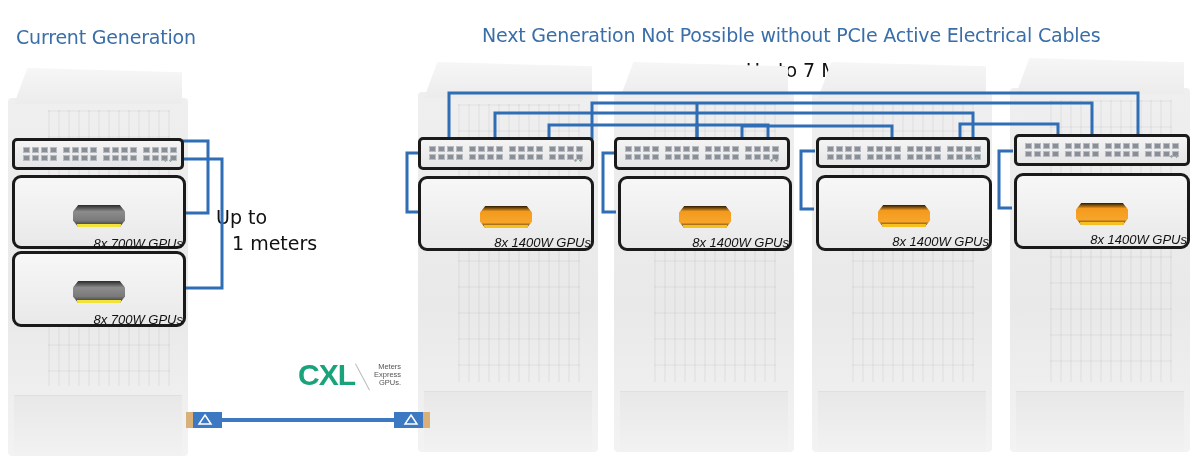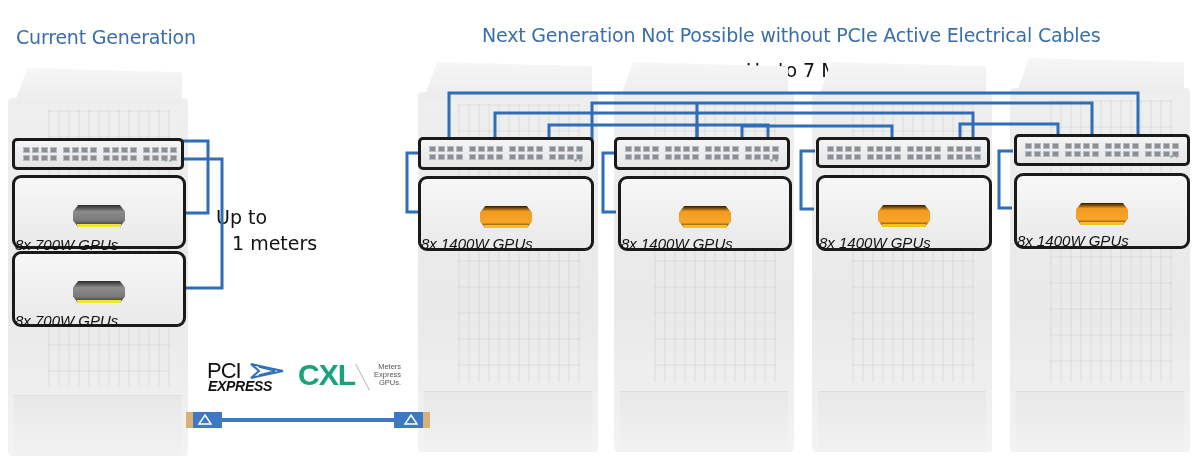--- a/index.html
+++ b/index.html
@@ -50,22 +50,22 @@
   }
   .gpu-chip {
     position: absolute; width: 52px; height: 22px; left: 50%; transform: translateX(-50%);
     clip-path: polygon(10% 0, 90% 0, 100% 30%, 100% 70%, 90% 100%, 10% 100%, 0 70%, 0 30%);
   }
   .gpu-chip.gray { background: linear-gradient(180deg,#2a2a2a 0%,#8c8c8c 30%,#7a7a7a 70%,#2a2a2a 100%); }
   .gpu-chip.orange { background: linear-gradient(180deg,#2a1a00 0%,#f39a1e 25%,#f7a52a 75%,#2a1a00 100%); }
   .gpu-chip .glow { position: absolute; left: 8%; right: 8%; bottom: 0; height: 3px; background: #f2e33a; }
   .gpu-chip.orange .glow { background: #f6c021; }
   .gpu-label {
-    position: absolute; left: 0; right: 0; text-align: left; font-style: italic;
-    font-size: 15px; color: #111; font-family: "Liberation Sans", sans-serif;
+    position: absolute; left: 0; right: 0; text-align: right; font-style: italic;
+    font-size: 13px; color: #111; font-family: "Liberation Sans", sans-serif;
   }
   svg.cables { position: absolute; left: 0; top: 0; }
   .logo-pci { position: absolute; left: 207px; top: 360px; width: 82px; height: 34px; }
   .pci-text { position: absolute; left: 0; top: -2px; font-size: 22px; color: #111; font-family: "Liberation Sans", sans-serif; letter-spacing: -1px; }
   .pci-express { position: absolute; left: 1px; top: 18px; font-size: 14px; font-weight: bold; font-style: italic; color: #111; font-family: "Liberation Sans", sans-serif; letter-spacing: -0.3px; }
   .pci-arrow { position: absolute; left: 42px; top: 3px; }
   .logo-cxl { position: absolute; left: 298px; top: 362px; width: 120px; height: 32px; text-decoration: underline; }
   .cxl-text { position: absolute; left: 0; top: -4px; font-size: 30px; font-weight: bold; color: #1aa37a; font-family: "Liberation Sans", sans-serif; letter-spacing: -1px; }
   .cxl-sub { position: absolute; left: 76px; top: 1px; font-size: 7.5px; line-height: 8px; color: #555; text-align: right; font-family: "Liberation Sans", sans-serif; }
   .cxl-slash { position: absolute; left: 64px; top: 0; width: 1px; height: 30px; background: #bbb; transform: rotate(-28deg); }
@@ -454,28 +454,20 @@
       </div>
     <div class="gpu-label" style="top:56px;">8x 1400W GPUs</div>
   </div>
   <div class="gpu-box" style="left:1014px; top:173px; width:176px; height:76px;">
     <div class="gpu-chip orange" style="top:27px;">
         <div class="glow"></div>
       </div>
     <div class="gpu-label" style="top:56px;">8x 1400W GPUs</div>
   </div>
 
-  <div class="logo-pci">
-    <span class="pci-text">PCI</span>
-    <svg class="pci-arrow" width="38" height="16">
-      <path d="M2 1 L34 8 L2 15 L10 8 Z" fill="none" stroke="#2f6db5" stroke-width="2"></path>
-      <path d="M10 4 L26 8 L10 12" fill="none" stroke="#2f6db5" stroke-width="1.5"></path>
-    </svg>
-    <span class="pci-express">EXPRESS</span>
-  </div>
   <div class="logo-cxl">
     <span class="cxl-text">CXL</span>
     <div class="cxl-slash"></div>
     <div class="cxl-sub">
       <div>Meters</div>
       <div>Express</div>
       <div>GPUs.</div>
     </div>
   </div>
 

